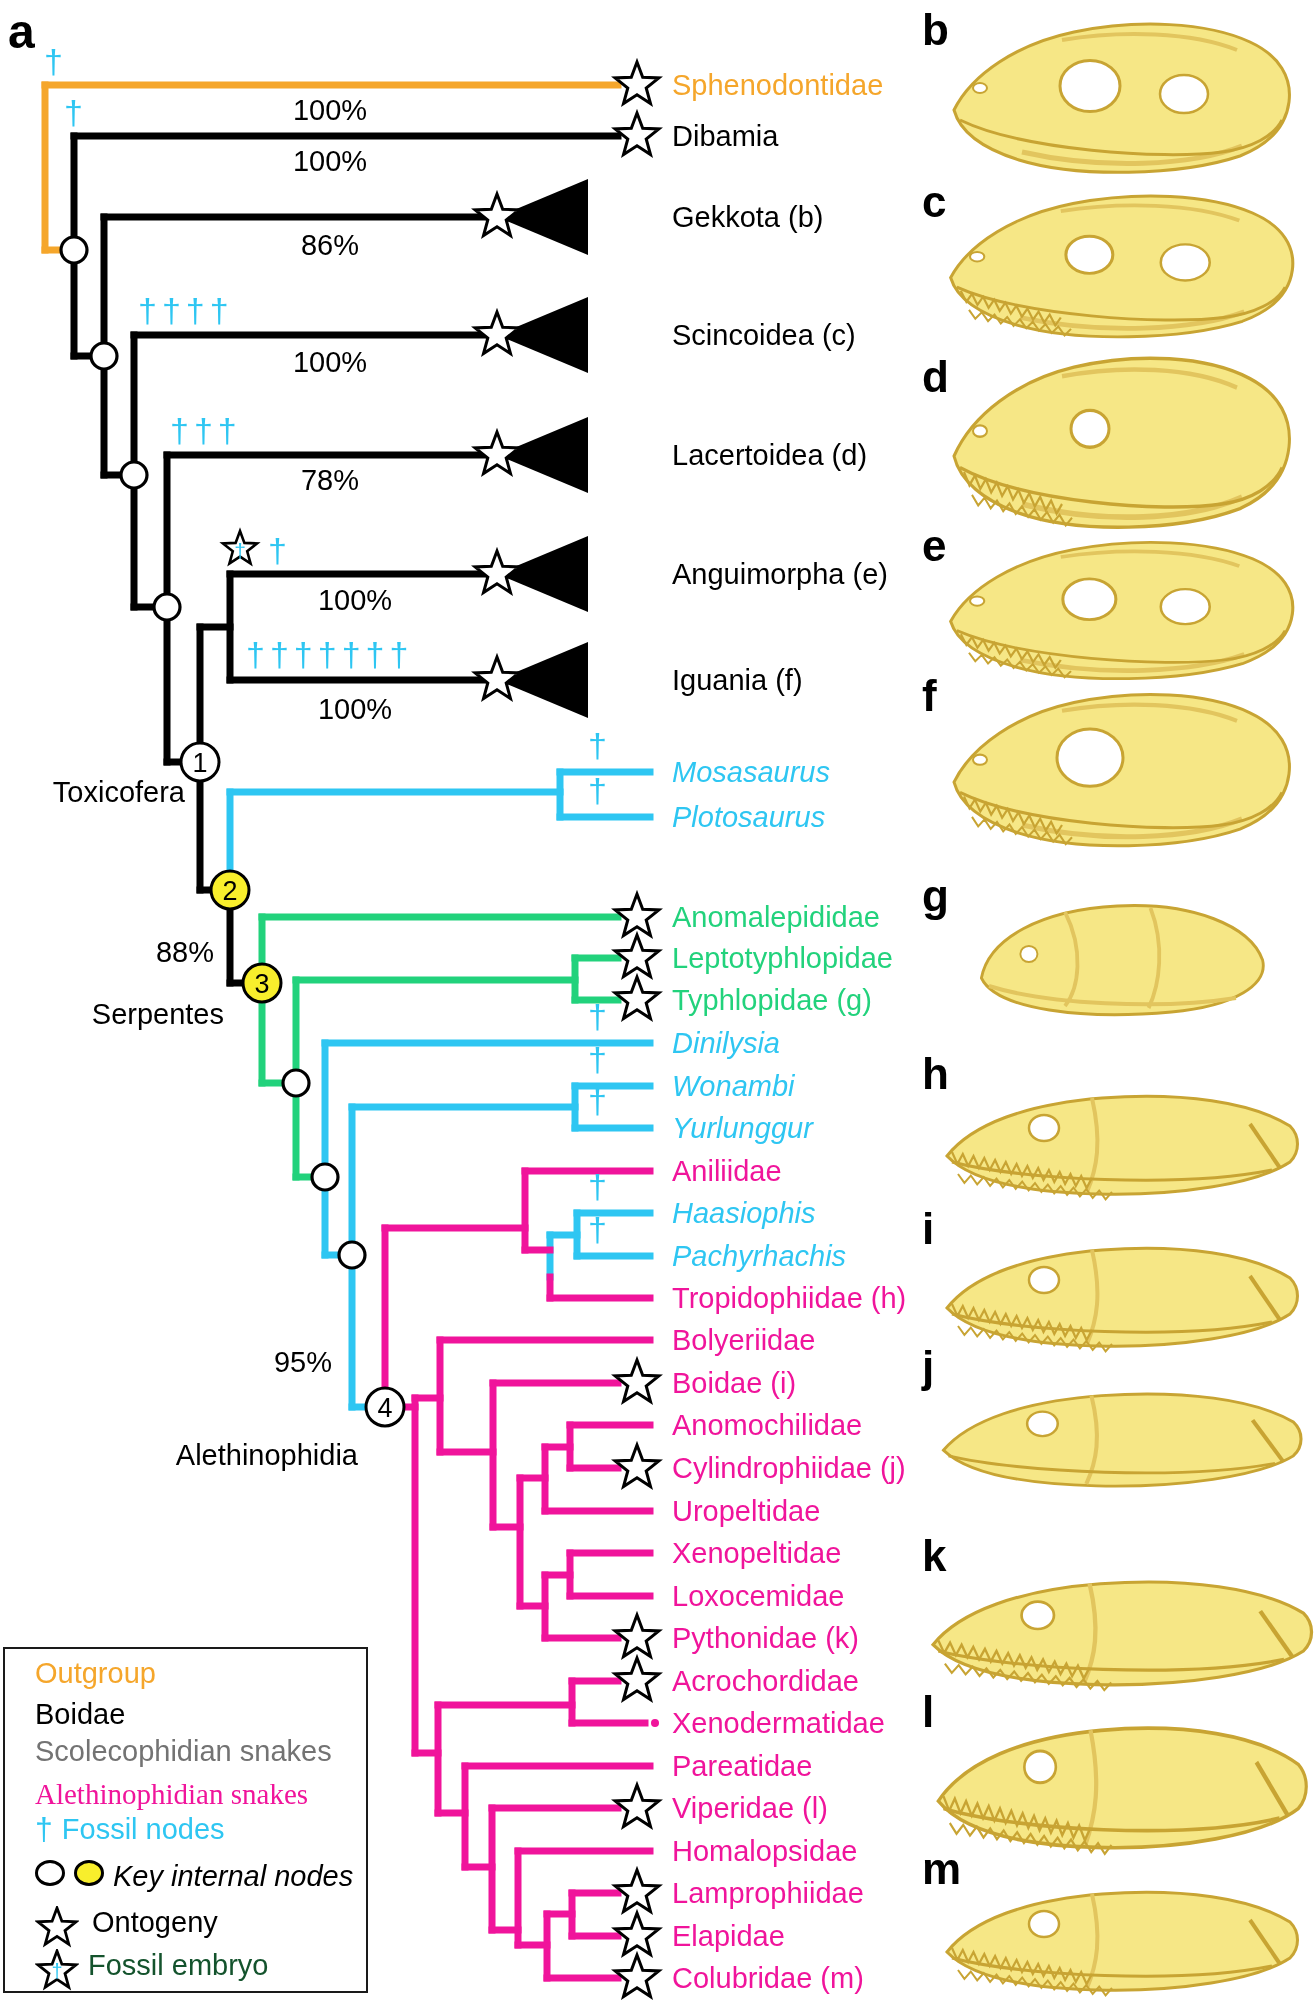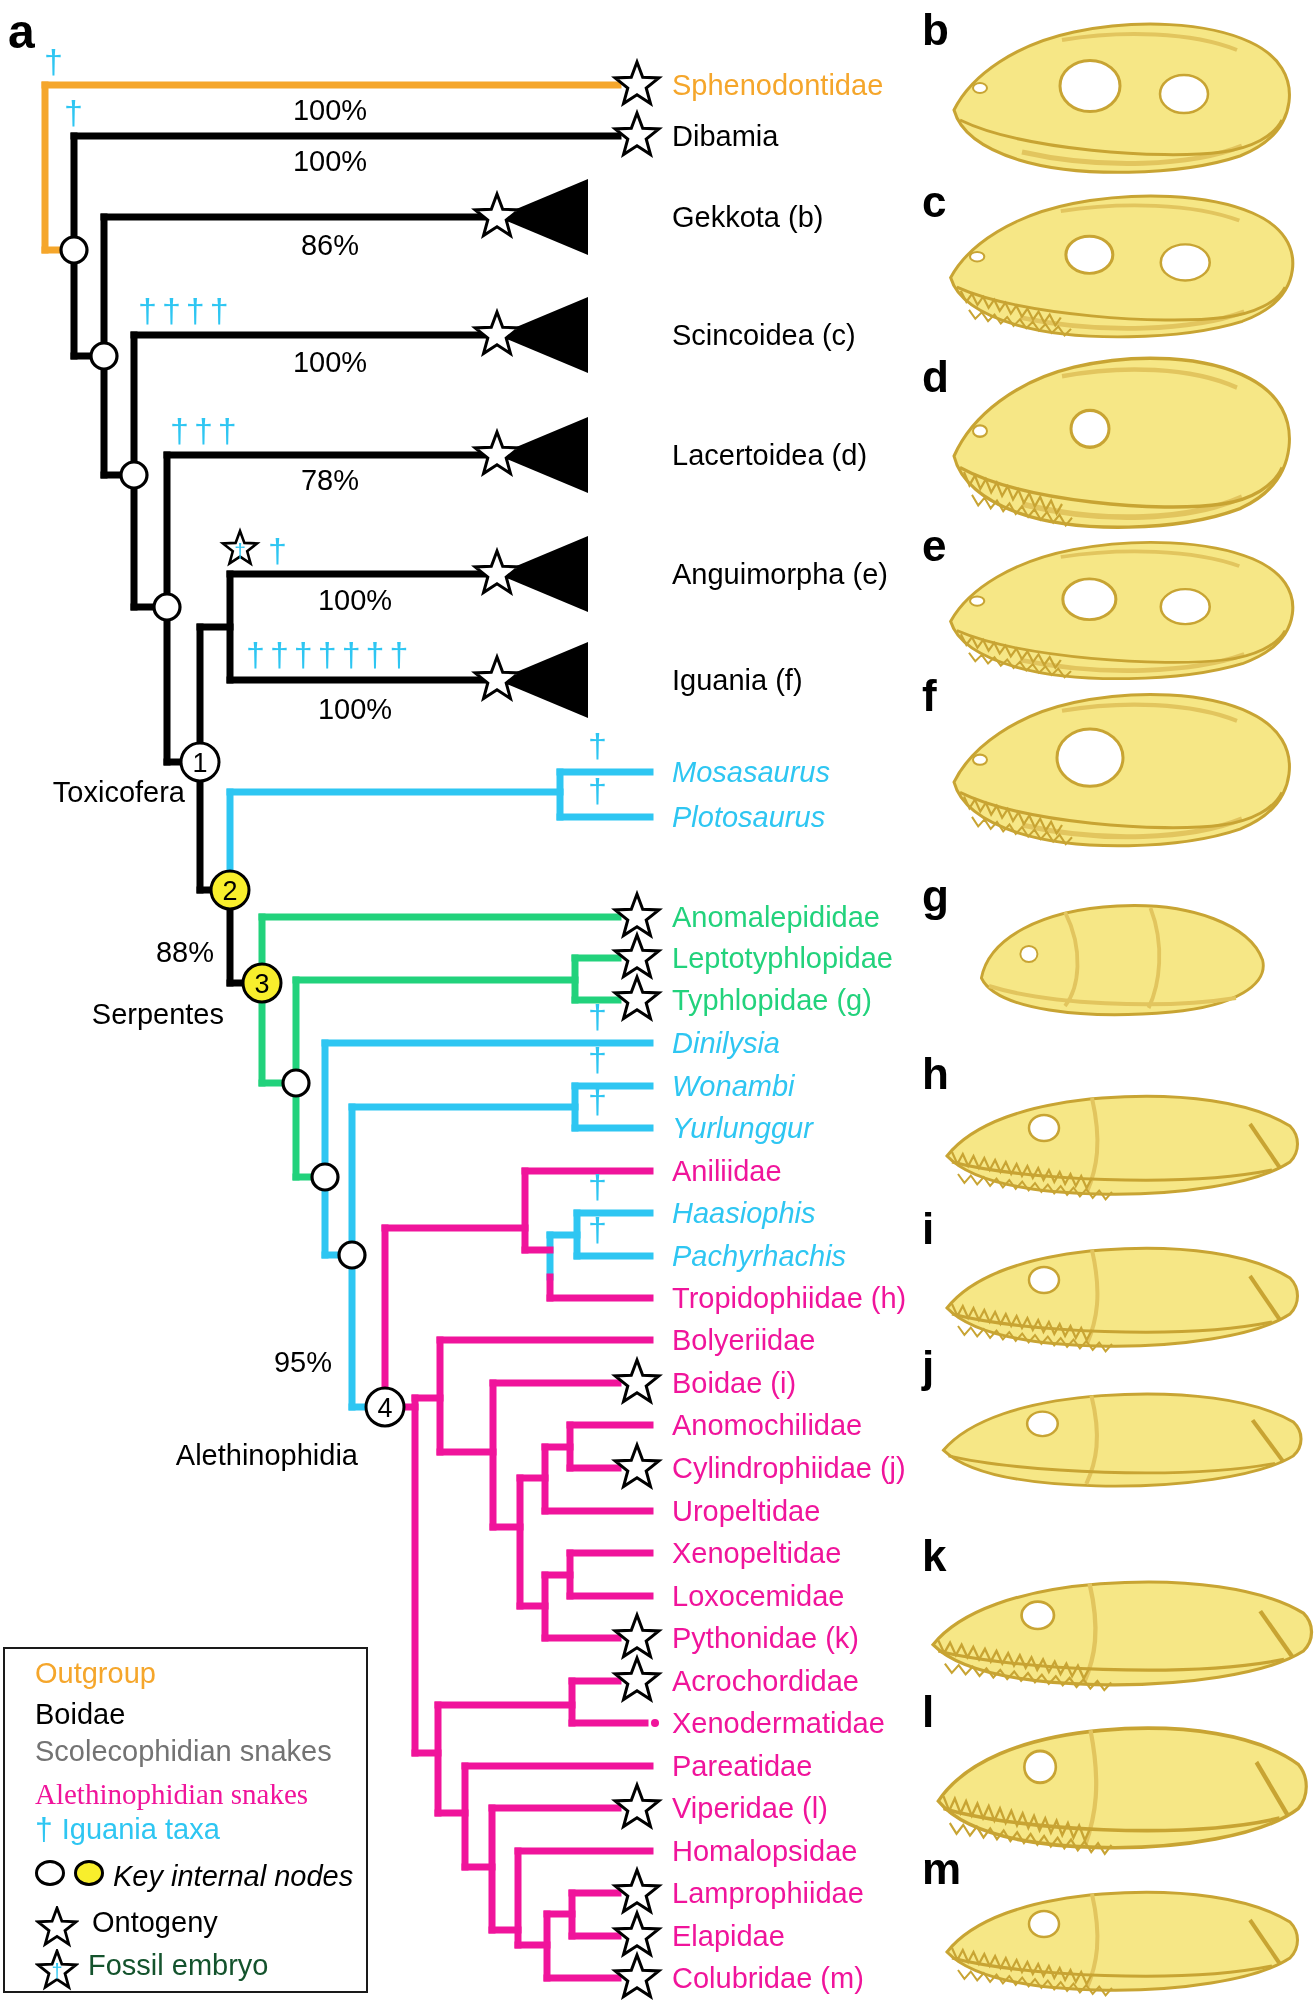--- a/index.html
+++ b/index.html
@@ -457,21 +457,21 @@
       <span style="color: rgb(0, 0, 0);">Boidae</span>
     </div>
     <div class="legend-row" style="top:86px;">
       <span style="color: #737373;">Scolecophidian snakes</span>
     </div>
     <div class="legend-row" style="top:129px;">
       <span style="color: rgb(240, 20, 155); font-family: Liberation Serif, serif;">Alethinophidian snakes</span>
     </div>
     <div class="legend-row" style="top:164px;">
       <span class="legend-dagger" style="color: rgb(46, 198, 242);">†</span>
-      <span style="color: rgb(46, 198, 242);">Iguania taxa</span>
+      <span style="color: rgb(46, 198, 242);">Fossil nodes</span>
     </div>
     <div class="legend-row" style="top:211px;font-style:italic;">
       <span class="lg-circle" style="background:#fff;"></span>
       <span class="lg-circle" style="background:#F8EE2C;"></span>
       <span style="color: rgb(0, 0, 0);">Key internal nodes</span>
     </div>
     <div class="legend-row" style="top:257px;gap:13px;">
       <span class="lg-star-wrap">
           <svg class="legend-star-svg" width="44" height="44">
             <path d="M22.0,2.0L26.9,15.2L41.0,15.8L30.0,24.6L33.8,38.2L22.0,30.4L10.2,38.2L14.0,24.6L3.0,15.8L17.1,15.2Z" fill="#fff" stroke="#000" stroke-width="2.8"></path>

